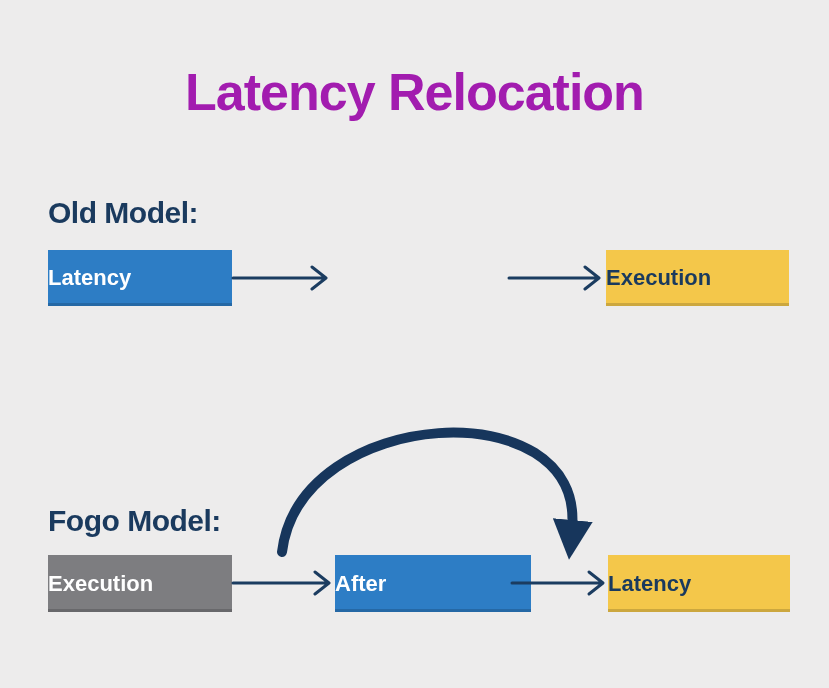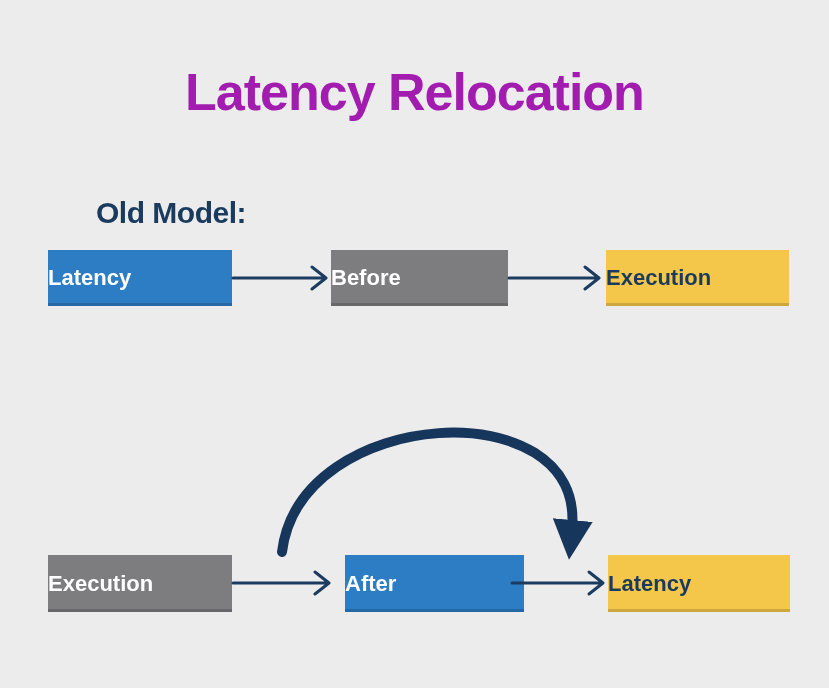--- a/index.html
+++ b/index.html
@@ -20,41 +20,40 @@
     font-weight: bold;
     letter-spacing: -1px;
     color: #a21caf;
   }
   .section-label {
     position: absolute;
     font-size: 30px;
     font-weight: bold;
     letter-spacing: -0.5px;
     color: #1a3a5e;
-    margin-left: 48px;
   }
   #old-label  { left: 48px; top: 196px; }
   #fogo-label { left: 48px; top: 504px; }
   .box {
     position: absolute;
     display: flex;
     align-items: center;
     justify-content: flex-start;
     font-size: 22px;
     font-weight: bold;
     box-shadow: inset 0 -3px 0 rgba(0,0,0,0.16);
   }
   .box.blue   { background: #2d7dc5; color: #ffffff; }
   .box.gray   { background: #7d7d80; color: #ffffff; }
   .box.yellow { background: #f4c74a; color: #1a3a5e; }
   #box-old-latency    { left: 48px;  top: 250px; width: 184px; height: 56px; }
   #box-old-before     { left: 331px; top: 250px; width: 177px; height: 56px; }
   #box-old-execution  { left: 606px; top: 250px; width: 183px; height: 56px; }
   #box-fogo-execution { left: 48px;  top: 555px; width: 184px; height: 57px; }
-  #box-fogo-after     { left: 345px; top: 555px; width: 179px; height: 57px; }
+  #box-fogo-after     { left: 335px; top: 555px; width: 196px; height: 57px; }
   #box-fogo-latency   { left: 608px; top: 555px; width: 182px; height: 57px; }
   .arc-label {
     position: absolute;
     left: 303px; top: 479px;
     width: 250px;
     text-align: center;
     font-size: 24px;
     font-weight: bold;
     letter-spacing: -0.5px;
     color: #1a3a5e;
@@ -66,26 +65,24 @@
   }
 </style>
 </head>
 <body>
 
 <div id="canvas">
 
   <div class="title">Latency Relocation</div>
 
   <div id="old-label" class="section-label">Old Model:</div>
+  <div id="fogo-label" class="section-label">Fogo Model:</div>
 
   <div id="box-old-latency" class="box blue">
     <span>Latency</span>
-  </div>
-  <div id="box-old-before" class="box gray">
-    <span>Before</span>
   </div>
   <div id="box-old-execution" class="box yellow">
     <span>Execution</span>
   </div>
 
   <div id="box-fogo-execution" class="box gray">
     <span>Execution</span>
   </div>
   <div id="box-fogo-after" class="box blue">
     <span>After</span>

